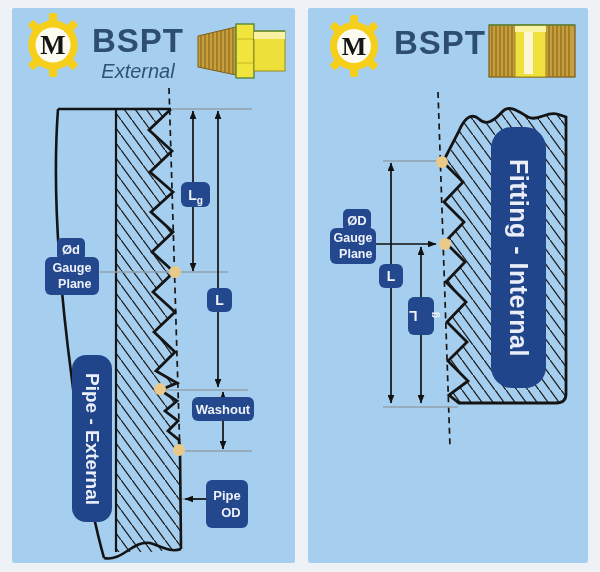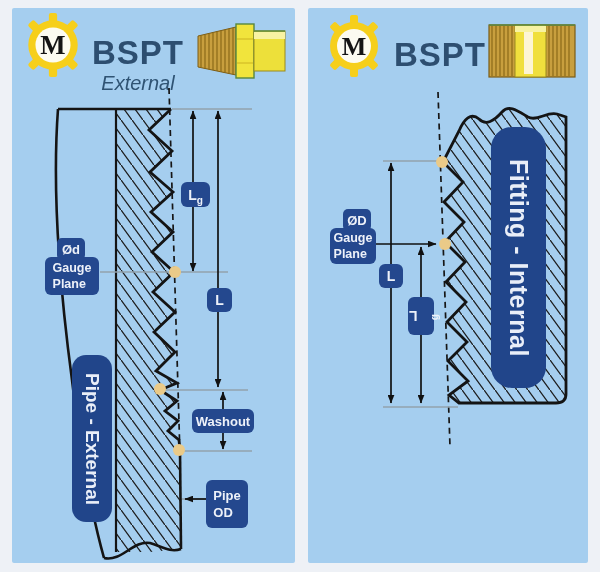--- a/index.html
+++ b/index.html
@@ -8,29 +8,29 @@
     background:#eef1f6;
     font-family:"Liberation Sans", sans-serif;
     -webkit-font-smoothing:antialiased;
   }
   .panel{position:absolute;top:8px;height:555px;background:#a5ceef;border-radius:2px;}
   #panel-left{left:12px;width:283px;}
   #panel-right{left:308px;width:280px;}
 
   .logo{position:absolute;}
   .title-block{position:absolute;display:flex;flex-direction:column;align-items:center;}
-  .title-main{font-size:33px;font-weight:700;letter-spacing:1px;color:#2d4e70;line-height:1.05;margin-top:12px;}
+  .title-main{font-size:33px;font-weight:700;letter-spacing:1px;color:#2d4e70;line-height:1.05;}
   .title-sub{font-size:20px;font-weight:400;color:#2f5373;line-height:1.1;margin-top:1px;font-style:italic;}
 
   .overlay{position:absolute;left:0;top:0;pointer-events:none;}
 
   .badge{
     position:absolute;background:#24488e;color:#edf1f9;border-radius:6px;
     display:flex;align-items:center;justify-content:center;
-    font-weight:600;box-sizing:border-box;text-align:left;
+    font-weight:600;box-sizing:border-box;text-align:right;
   }
   .badge sub{font-size:0.72em;line-height:0;}
   .badge .stack{line-height:1.32;}
   .pill{
     position:absolute;background:#21458a;border-radius:14px;
     display:flex;align-items:center;justify-content:center;color:#e9eef8;
   }
   .vtext{writing-mode:vertical-rl;white-space:nowrap;font-weight:600;}
   .rot-badge span{display:block;transform:rotate(-90deg);white-space:nowrap;}
 </style>
@@ -213,21 +213,21 @@
 </div>
 
 <div class="badge" style="left:181px;top:182px;width:29px;height:25px;font-size:14px">
   <span><span>L</span><sub>g</sub></span>
 </div>
 
 <div class="badge" style="left:207px;top:288px;width:25px;height:24px;font-size:14px">
   <span>L</span>
 </div>
 
-<div class="badge" style="left:192px;top:409px;width:62px;height:24px;font-size:13px">
+<div class="badge" style="left:192px;top:397px;width:62px;height:24px;font-size:13px">
   <span>Washout</span>
 </div>
 
 <div class="badge" style="left:206px;top:480px;width:42px;height:48px;font-size:13px">
   <div class="stack">
     <div>Pipe</div>
     <div>OD</div>
   </div>
 </div>
 

